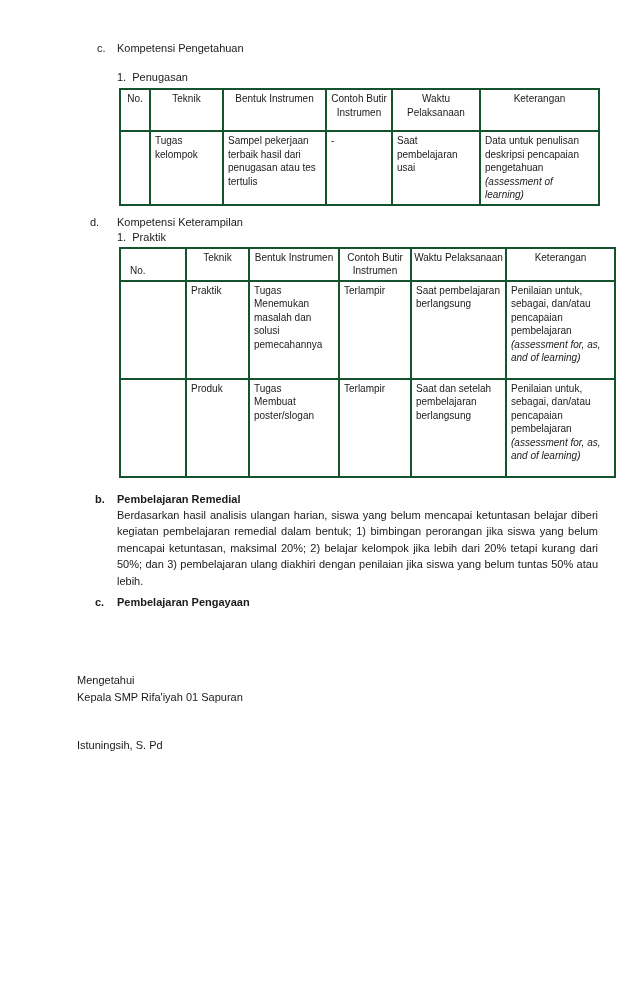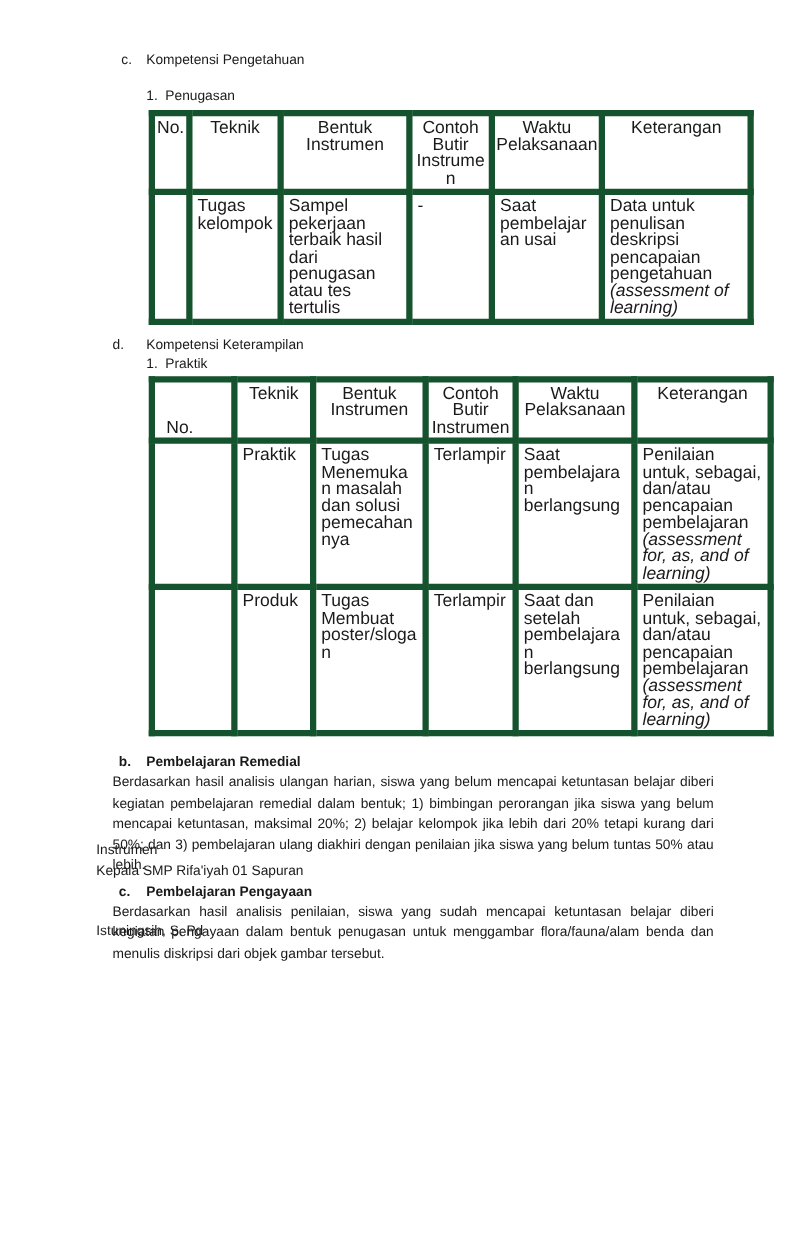--- a/index.html
+++ b/index.html
@@ -17,41 +17,41 @@
   }
   .h-row { display: flex; line-height: 15px; }
   .h-label { flex: 0 0 auto; }
   .num-item { margin-left: 117px; line-height: 16px; white-space: pre; }
   table {
     border-collapse: collapse;
     table-layout: fixed;
     margin-left: 119px;
   }
   td {
-    border: 5px solid #14532d;
+    border: 2px solid #14532d;
     vertical-align: top;
     text-align: left;
     padding: 2px 4px;
     line-height: 13.5px;
-    font-size: 14px;
+    font-size: 10px;
     word-wrap: break-word;
     box-sizing: border-box;
   }
   .hd td { text-align: center; padding: 2px 1px; }
   .t1 .hd td { height: 42px; }
   .t1 .bd td { height: 71px; }
   .t2 .hd td { height: 28px; }
   .t2 .bd1 td { height: 98px; }
   .t2 .bd2 td { height: 98px; }
   .t2 .hd td.no-hd { vertical-align: bottom; text-align: left; padding-left: 9px; padding-bottom: 2px; }
   .pre-line { white-space: pre-line; }
   .sec-head { display: flex; line-height: 16px; font-weight: bold; margin-left: 95px; }
   .sec-head .h-label { width: 22px; }
   .para {
-    margin-left: 90px;
+    margin-left: 117px;
     width: 481px;
     text-align: justify;
     line-height: 16.5px;
   }
   .sig { position: absolute; top: 672px; left: 0; width: 638px; height: 130px; }
   .sig-left { position: absolute; left: 77px; top: 0; line-height: 17px; }
   .sig-right { position: absolute; left: 424px; top: 1px; line-height: 17px; }
   .sig-name-left { margin-top: 31px; }
   .sig-name-right { margin-top: 52px; }
   .city-date { display: flex; }
@@ -147,23 +147,22 @@
   <div class="sec-head" style="margin-top:13px">
     <span class="h-label">b.</span>
     <span>Pembelajaran Remedial</span>
   </div>
   <div class="para">Berdasarkan hasil analisis ulangan harian, siswa yang belum mencapai ketuntasan belajar diberi kegiatan pembelajaran remedial dalam bentuk; 1) bimbingan perorangan jika siswa yang belum mencapai ketuntasan, maksimal 20%; 2) belajar kelompok jika lebih dari 20% tetapi kurang dari 50%; dan 3) pembelajaran ulang diakhiri dengan penilaian jika siswa yang belum tuntas 50% atau lebih.</div>
 
   <div class="sec-head" style="margin-top:5px">
     <span class="h-label">c.</span>
     <span>Pembelajaran Pengayaan</span>
   </div>
-  <div class="para">Berdasarkan hasil analisis penilaian, siswa yang sudah mencapai ketuntasan belajar diberi kegiatan pengayaan dalam bentuk penugasan untuk menggambar flora/fauna/alam benda dan menulis diskripsi dari objek gambar tersebut.</div>
 
   <div class="sig">
     <div class="sig-left">
-      <div>Instrumen</div>
+      <div>Mengetahui</div>
       <div>Kepala SMP Rifa'iyah 01 Sapuran</div>
       <div class="sig-name-left">Istuningsih, S. Pd</div>
     </div>
   </div>
 
 </div>
 
 </body></html>

